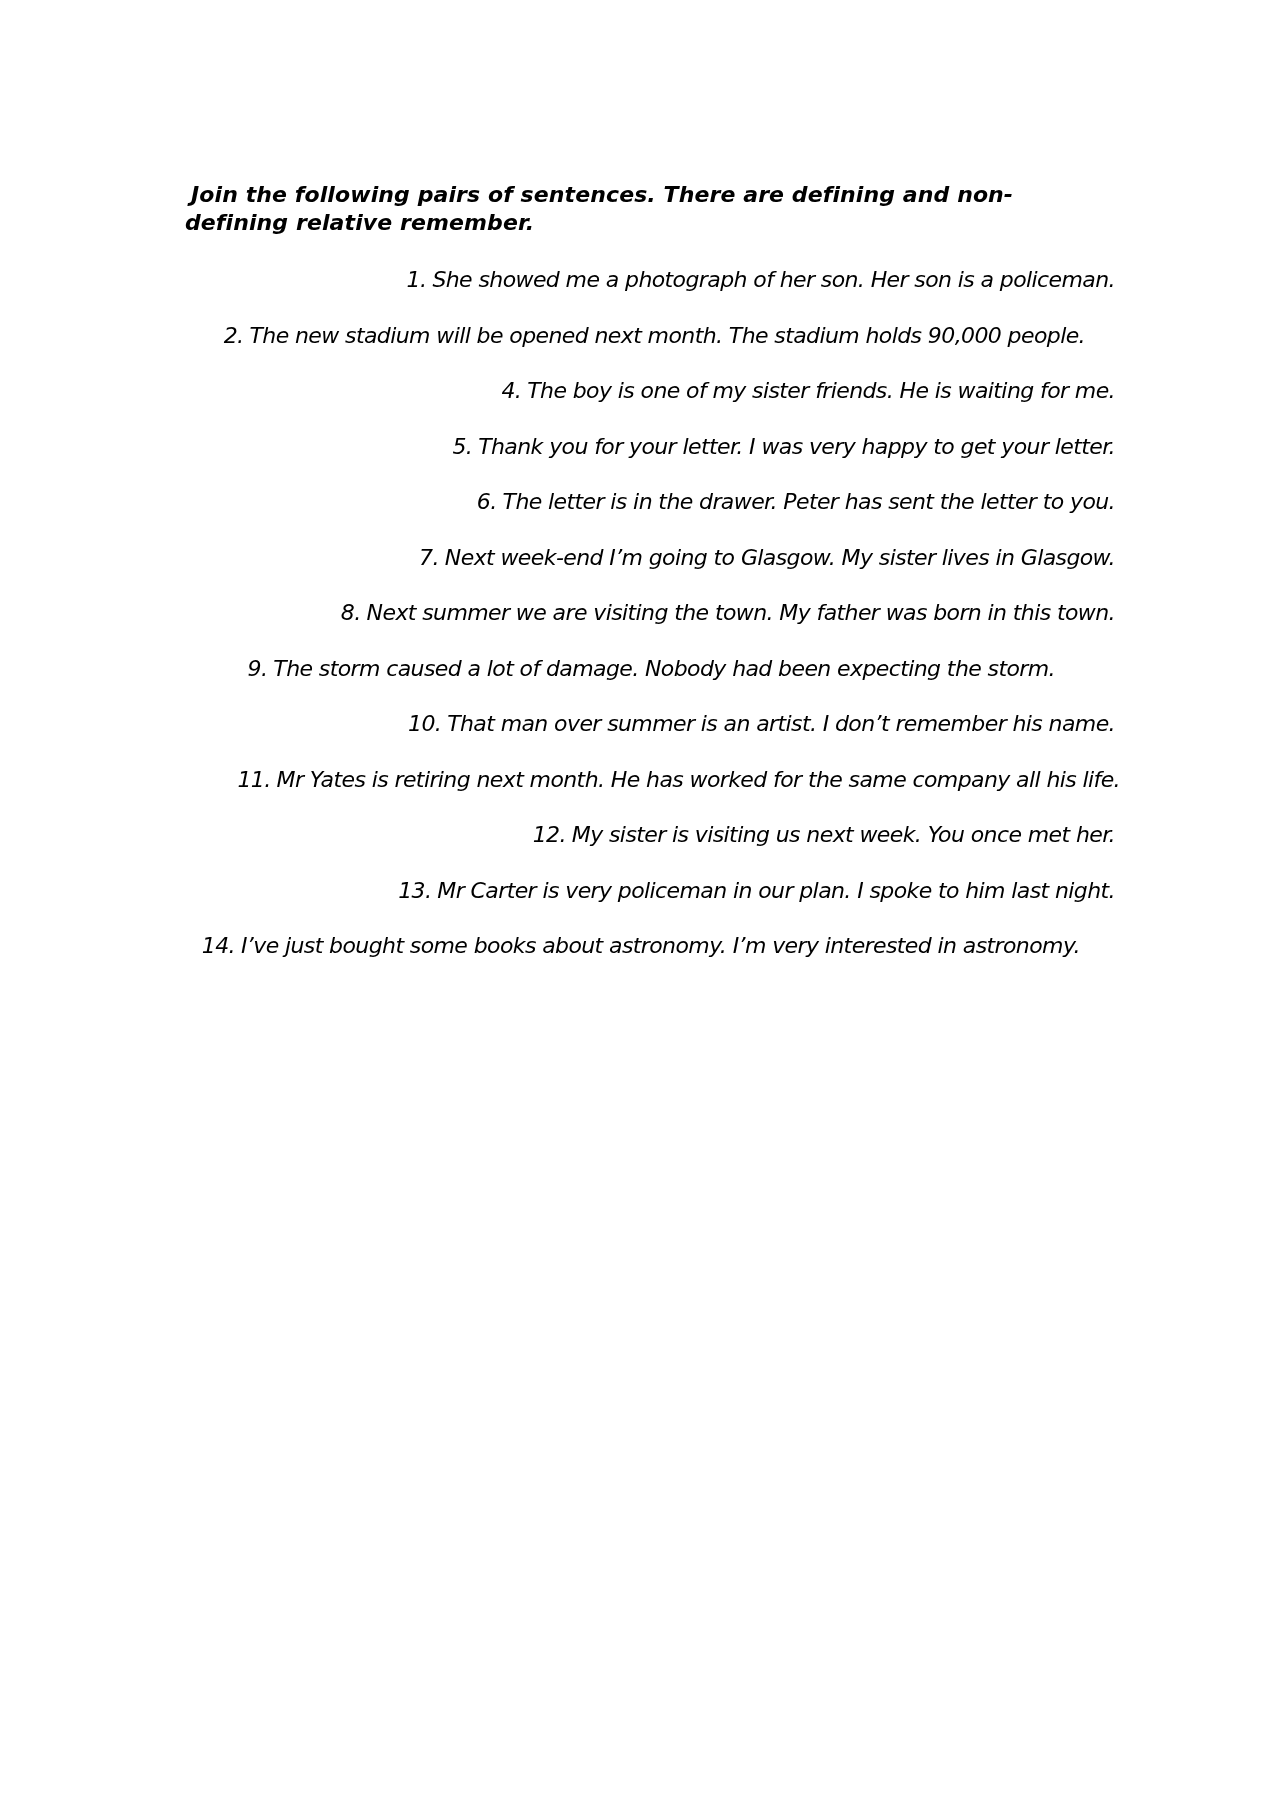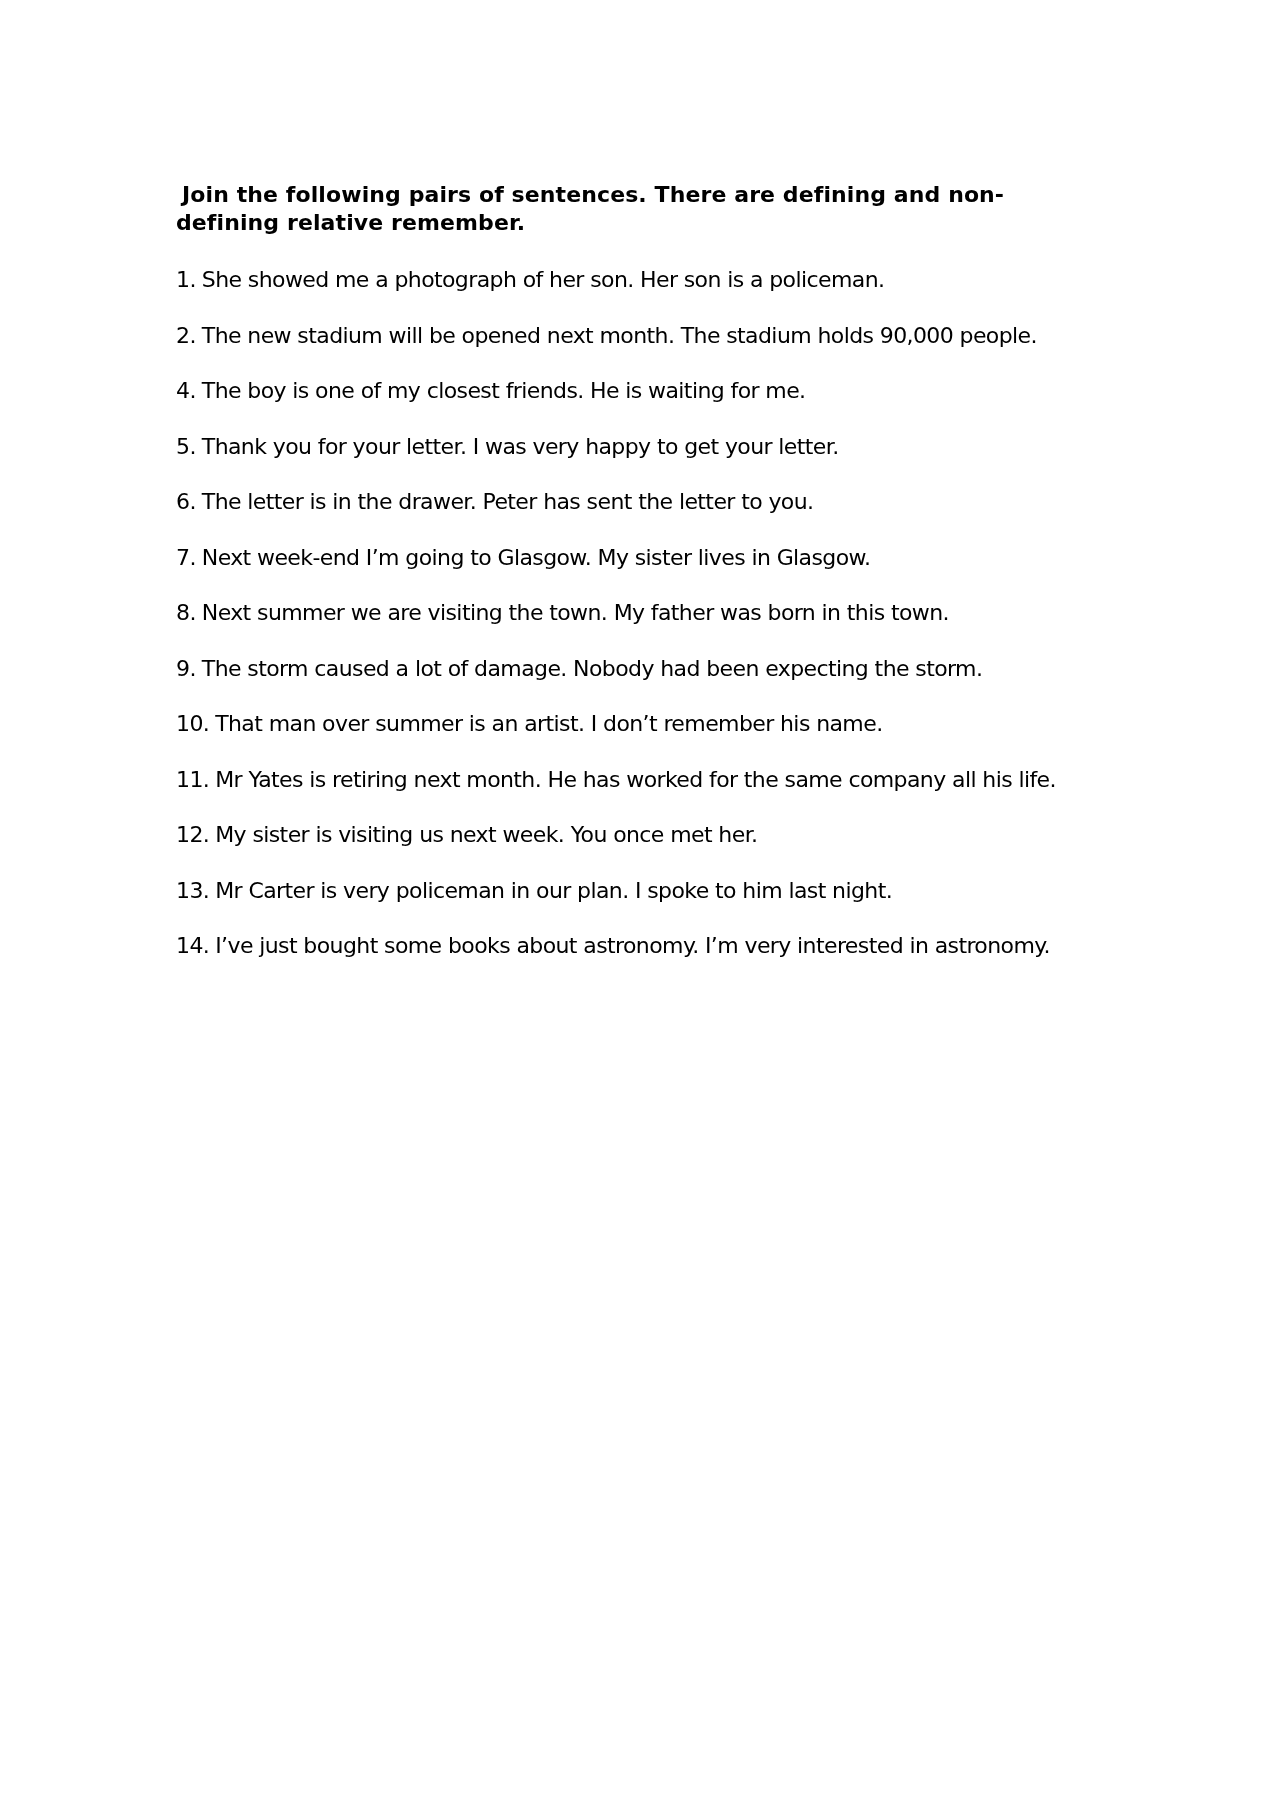--- a/index.html
+++ b/index.html
@@ -18,39 +18,41 @@
     .page {
       position: absolute;
       left: 0;
       top: 0;
       width: 1280px;
       height: 1811px;
       background: #ffffff;
     }
     .content {
       position: absolute;
-      left: 176px;
+      left: 185px;
       top: 181px;
       width: 930px;
+      font-style: italic;
     }
     .title {
       font-weight: bold;
       font-size: 22px;
       line-height: 28px;
       margin: 0 0 29px 0;
       letter-spacing: 0.1px;
     }
     .title .lead-space {
       display: inline-block;
       width: 6px;
     }
     .items {
       list-style: none;
       margin: 0;
       padding: 0;
+      text-align: right;
     }
     .item {
       font-size: 22px;
       line-height: 28px;
       margin: 0 0 27.5px 0;
       letter-spacing: -0.6px;
       word-spacing: 0px;
     }
     .item .num {
       margin-right: 6px;
@@ -62,21 +64,21 @@
 <div class="page">
   <div class="content">
     <h1 class="title">
       <span class="lead-space"></span><span>Join the following pairs of sentences. There are defining and non-</span><br>
       <span>defining relative remember.</span>
     </h1>
 
     <ol class="items">
       <li class="item"><span class="num">1.</span><span>She showed me a photograph of her son. Her son is a policeman.</span></li>
       <li class="item" style="width:900px"><span class="num">2.</span><span>The new stadium will be opened next month. The stadium holds 90,000 people.</span></li>
-      <li class="item"><span class="num">4.</span><span>The boy is one of my closest friends. He is waiting for me.</span></li>
+      <li class="item"><span class="num">4.</span><span>The boy is one of my sister friends. He is waiting for me.</span></li>
       <li class="item"><span class="num">5.</span><span>Thank you for your letter. I was very happy to get your letter.</span></li>
       <li class="item"><span class="num">6.</span><span>The letter is in the drawer. Peter has sent the letter to you.</span></li>
       <li class="item"><span class="num">7.</span><span>Next week-end I’m going to Glasgow. My sister lives in Glasgow.</span></li>
       <li class="item"><span class="num">8.</span><span>Next summer we are visiting the town. My father was born in this town.</span></li>
       <li class="item" style="width:870px"><span class="num">9.</span><span>The storm caused a lot of damage. Nobody had been expecting the storm.</span></li>
       <li class="item"><span class="num">10.</span><span>That man over summer is an artist. I don’t remember his name.</span></li>
       <li class="item" style="width:935px"><span class="num">11.</span><span>Mr Yates is retiring next month. He has worked for the same company all his life.</span></li>
       <li class="item"><span class="num">12.</span><span>My sister is visiting us next week. You once met her.</span></li>
       <li class="item"><span class="num">13.</span><span>Mr Carter is very policeman in our plan. I spoke to him last night.</span></li>
       <li class="item" style="width:895px"><span class="num">14.</span><span>I’ve just bought some books about astronomy. I’m very interested in astronomy.</span></li>

